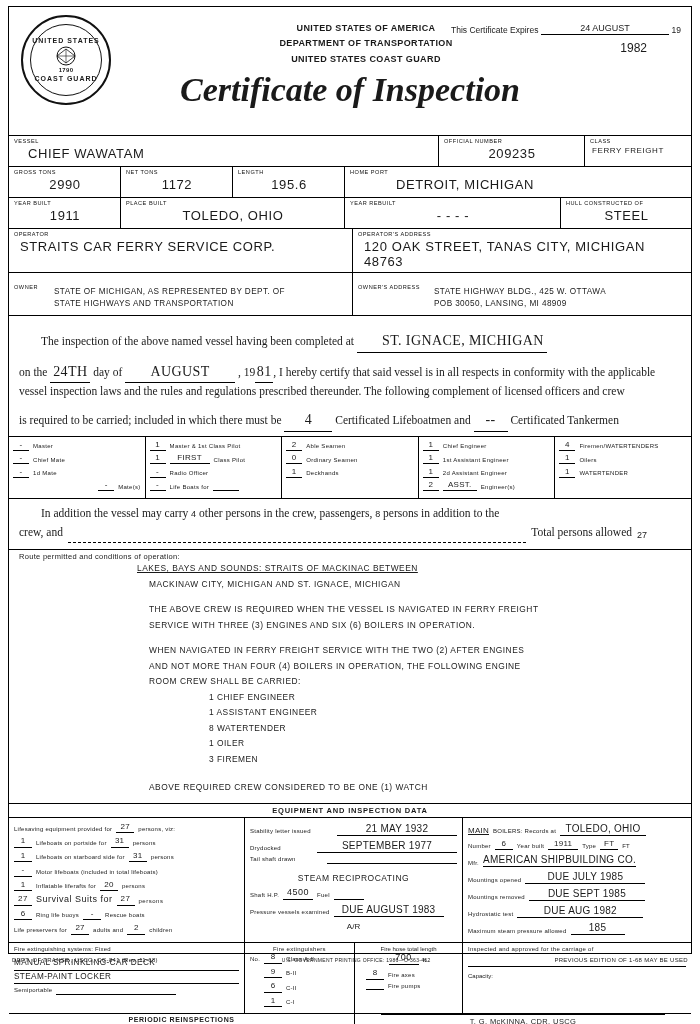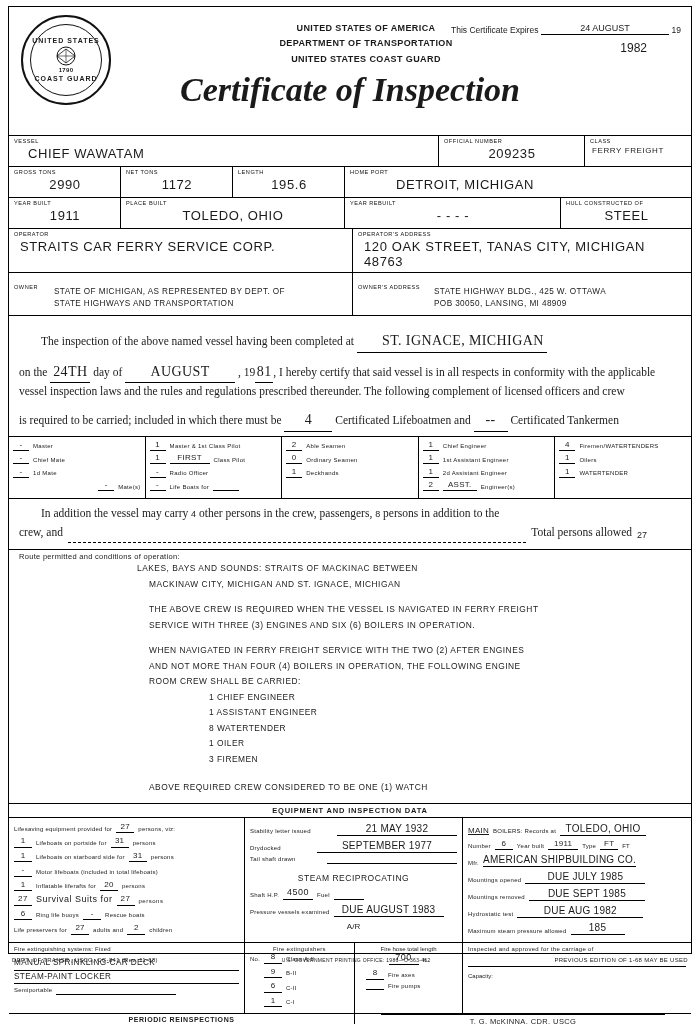--- a/index.html
+++ b/index.html
@@ -52,21 +52,21 @@
   .offtxt{white-space:nowrap;}
 
   
   .crew{padding:5px 10px 6px 10px;border-bottom:1px solid #000;font-size:11.5px;line-height:1.7;}
   .dashline{border-bottom:1px dashed #000;display:inline-block;height:8px;}
 
   
   .route{border-bottom:1px solid #000;padding:2px 10px 8px 10px;min-height:228px;position:relative;}
   .routelbl{font-family:"Liberation Sans",sans-serif;font-size:7.5px;letter-spacing:.3px;}
   .rtxt{font-family:"Liberation Sans",sans-serif;font-size:8.4px;line-height:1.85;letter-spacing:.5px;}
-  .rtxt .ind1{padding-left:118px;}
+  .rtxt .ind1{padding-left:118px;text-decoration:underline;}
   .rtxt .ind2{padding-left:130px;}
   .rtxt .ind3{padding-left:190px;}
 
   
   .eqhdr{text-align:center;font-family:"Liberation Sans",sans-serif;font-size:7.5px;font-weight:bold;
          letter-spacing:.8px;border-bottom:1px solid #000;padding:2px 0 2px 0;}
   .eqbody{display:flex;border-bottom:1px solid #000;}
   .eqcol{border-right:1px solid #000;box-sizing:border-box;padding:4px 5px;}
   .eqcol:last-child{border-right:none;}
   .eline{display:flex;align-items:flex-end;gap:4px;font-family:"Liberation Sans",sans-serif;

